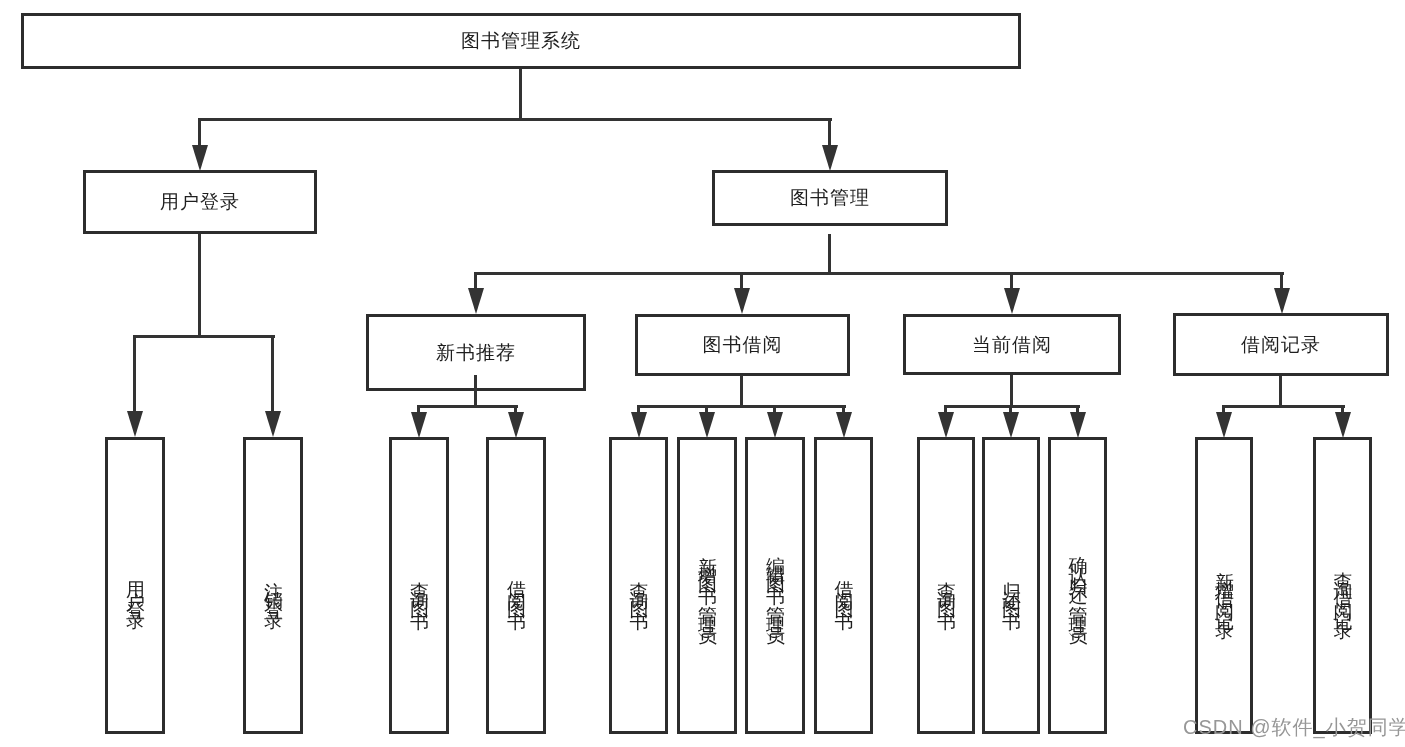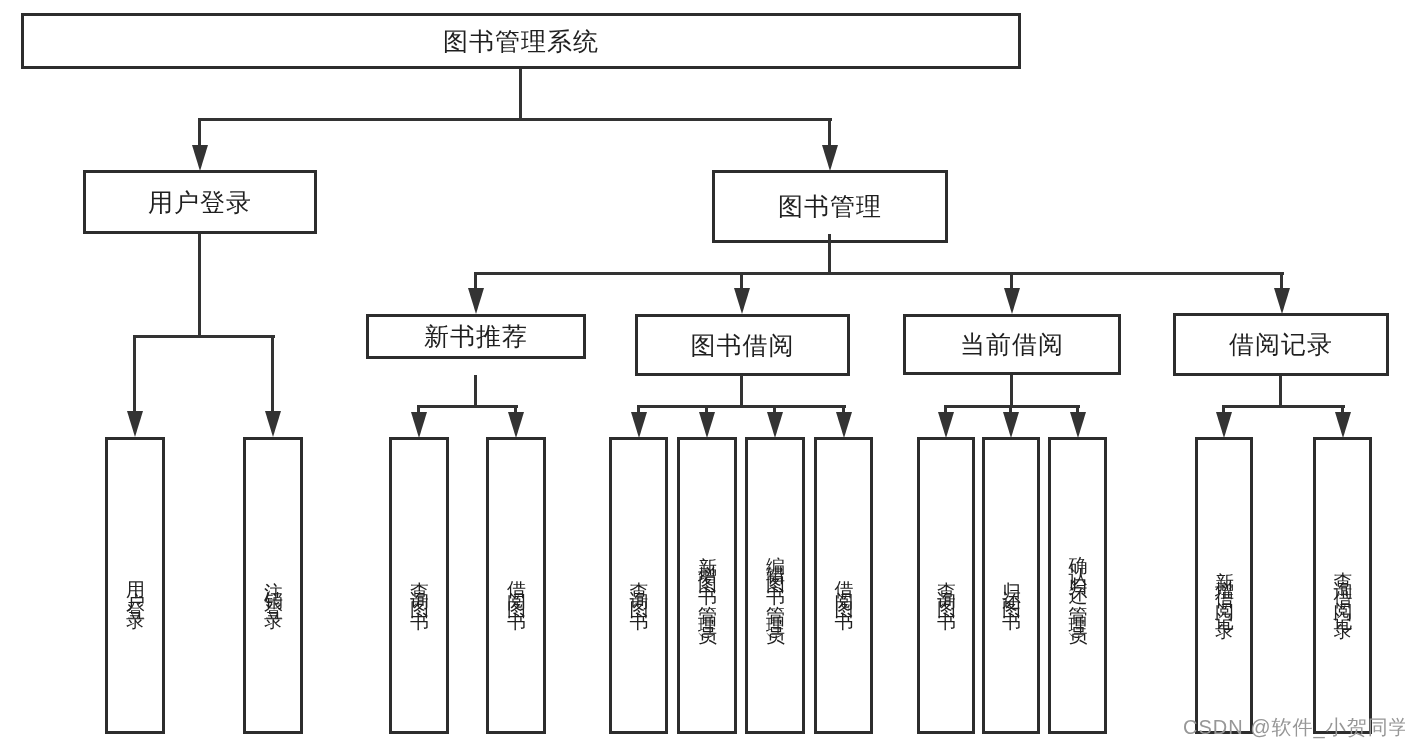--- a/index.html
+++ b/index.html
@@ -13,21 +13,21 @@
   .node {
     position:absolute;
     box-sizing:border-box;
     border:3px solid #2d2d2d;
     background:#ffffff;
     display:flex;
     align-items:center;
     justify-content:center;
     color:#1f1f1f;
   }
-  .hlabel { font-size:25px; letter-spacing:1px; white-space:nowrap; }
+  .hlabel { font-size:19px; letter-spacing:1px; white-space:nowrap; }
   .leaf .vtext {
     writing-mode: vertical-rl;
     text-orientation: mixed;
     font-size:19px;
     letter-spacing:10px;
     line-height:1.2;
   }
   .vline { position:absolute; width:3px; background:#333333; }
   .hline { position:absolute; height:3px; background:#333333; }
   .arrow {
@@ -57,21 +57,21 @@
   <div class="vline" style="left:519px; top:69px; height:51px;"></div>
   <div class="hline" style="left:198px; top:118px; width:634px;"></div>
   <div class="vline" style="left:198px; top:118px; height:29px;"></div>
   <div class="arrow" style="left:192px; top:145px;"></div>
   <div class="vline" style="left:828px; top:118px; height:29px;"></div>
   <div class="arrow" style="left:822px; top:145px;"></div>
 
   <div class="node" style="left:83px; top:170px; width:234px; height:64px;">
     <span class="hlabel">用户登录</span>
   </div>
-  <div class="node" style="left:712px; top:170px; width:236px; height:73px;">
+  <div class="node" style="left:712px; top:170px; width:236px; height:56px;">
     <span class="hlabel">图书管理</span>
   </div>
 
   <div class="vline" style="left:198px; top:234px; height:103px;"></div>
   <div class="hline" style="left:133px; top:335px; width:142px;"></div>
   <div class="vline" style="left:133px; top:335px; height:78px;"></div>
   <div class="arrow" style="left:127px; top:411px;"></div>
   <div class="vline" style="left:271px; top:335px; height:78px;"></div>
   <div class="arrow" style="left:265px; top:411px;"></div>
 
@@ -79,21 +79,21 @@
   <div class="hline" style="left:474px; top:272px; width:810px;"></div>
   <div class="vline" style="left:474px; top:272px; height:20px;"></div>
   <div class="arrow" style="left:468px; top:288px;"></div>
   <div class="vline" style="left:740px; top:272px; height:20px;"></div>
   <div class="arrow" style="left:734px; top:288px;"></div>
   <div class="vline" style="left:1010px; top:272px; height:20px;"></div>
   <div class="arrow" style="left:1004px; top:288px;"></div>
   <div class="vline" style="left:1280px; top:272px; height:20px;"></div>
   <div class="arrow" style="left:1274px; top:288px;"></div>
 
-  <div class="node" style="left:366px; top:314px; width:220px; height:45px;">
+  <div class="node" style="left:366px; top:314px; width:220px; height:77px;">
     <span class="hlabel">新书推荐</span>
   </div>
   <div class="node" style="left:635px; top:314px; width:215px; height:62px;">
     <span class="hlabel">图书借阅</span>
   </div>
   <div class="node" style="left:1173px; top:313px; width:216px; height:63px;">
     <span class="hlabel">借阅记录</span>
   </div>
   <div class="node" style="left:903px; top:314px; width:218px; height:61px;">
     <span class="hlabel">当前借阅</span>

